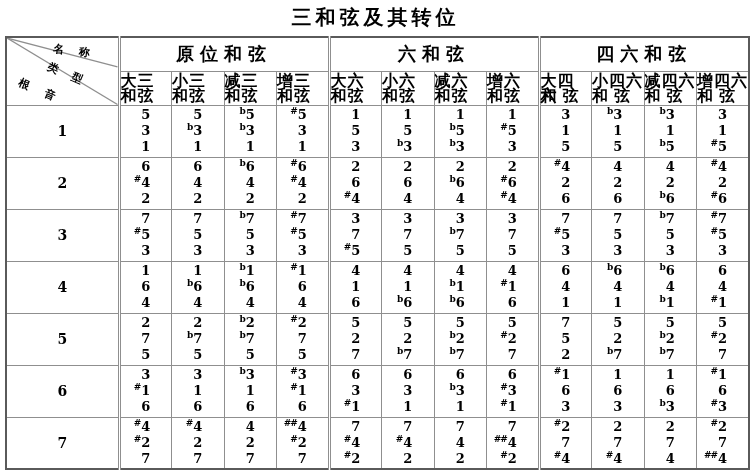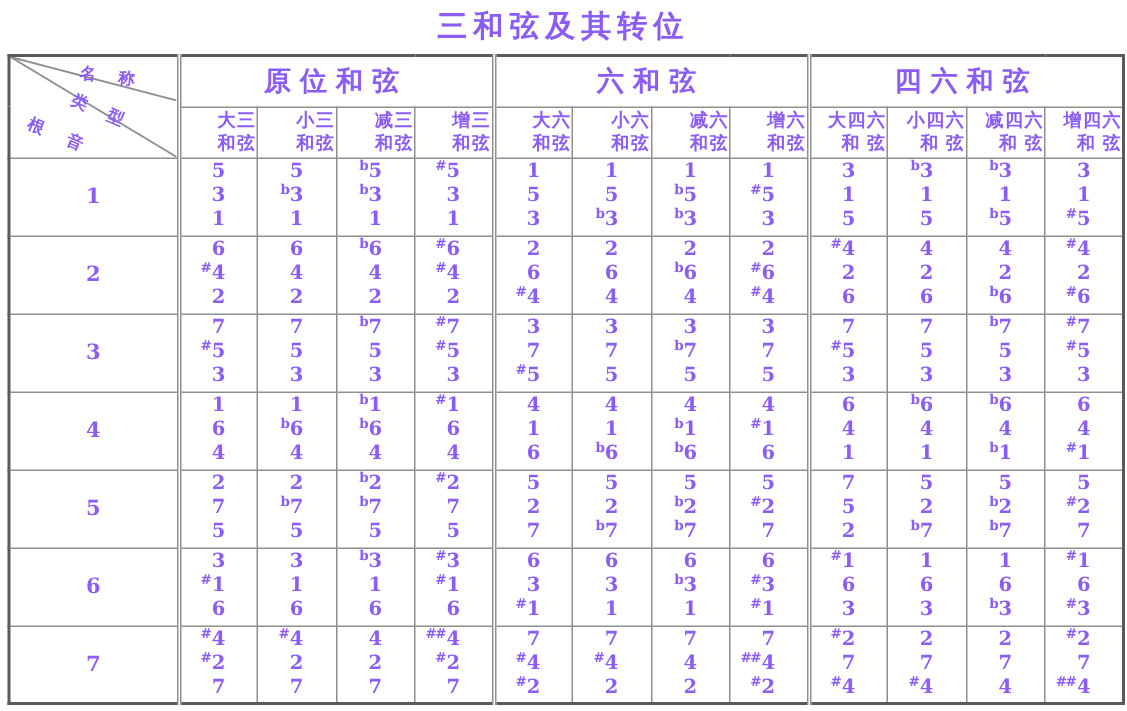--- a/index.html
+++ b/index.html
@@ -1,30 +1,30 @@
 <!DOCTYPE html>
 <html><head>
 <meta charset="utf-8">
 <style>
   html,body{margin:0;padding:0;background:#fff;}
   #page{position:relative;width:751px;height:474px;background:#ffffff;overflow:hidden;
-        font-family:"Liberation Serif","DejaVu Serif",serif;color:#8b5cf6;}
+        font-family:"Liberation Serif","DejaVu Serif",serif;color:#000000;}
   #title{position:absolute;top:4px;left:0;width:100%;text-align:center;
          font-size:20px;font-weight:bold;letter-spacing:4px;}
   #chord-table{position:absolute;left:5px;top:36px;width:743px;
                border-collapse:collapse;table-layout:fixed;
                border:2px solid #5a5a5a;}
   #chord-table th,#chord-table td{border:1px solid #8f8f8f;padding:0;margin:0;}
   col.root-col{width:113px;}
   col.data-col{width:52.5px;}
   tr.group-row{height:34px;}
   tr.subhead-row{height:34px;}
   tr.data-row{height:52px;}
   .group-th{font-size:18px;font-weight:bold;text-align:center;letter-spacing:6px;}
-  .sub-th{font-size:12px;font-weight:bold;text-align:right;vertical-align:middle;}
+  .sub-th{font-size:16px;font-weight:bold;text-align:left;vertical-align:middle;}
   .sub-line{line-height:15px;height:15px;letter-spacing:1px;}
   .group-start{border-left:3px double #8f8f8f !important;}
   tr.subhead-row > th{border-bottom:2px solid #4d4d4d;}
   tr.data-row > td{border-top:2px solid #4d4d4d;}
   .root-cell{text-align:center;vertical-align:middle;
              font-size:14px;font-weight:bold;font-family:"DejaVu Serif",serif;}
   .note-cell{text-align:center;vertical-align:middle;}
   .note{height:16px;line-height:16px;text-align:center;
         font-family:"DejaVu Serif",serif;font-size:13px;font-weight:bold;}
   .num-wrap{position:relative;display:inline-block;min-width:8px;}

